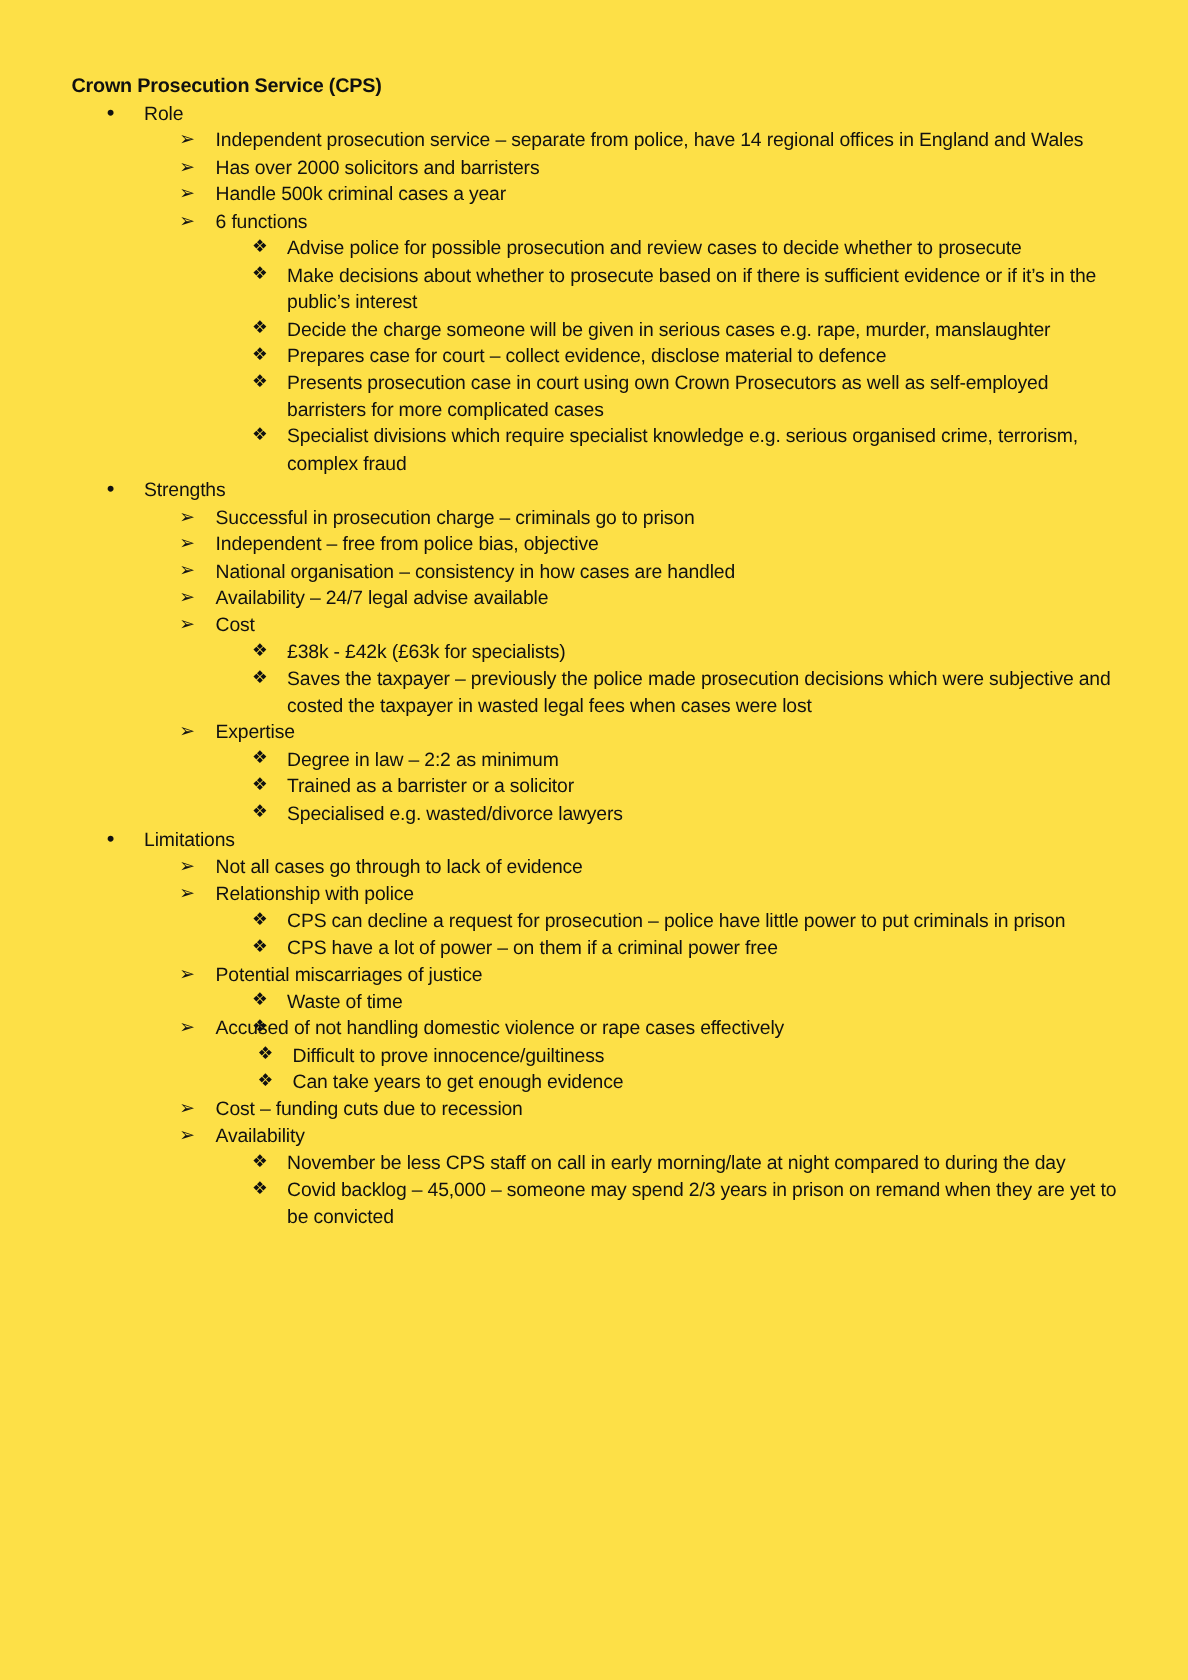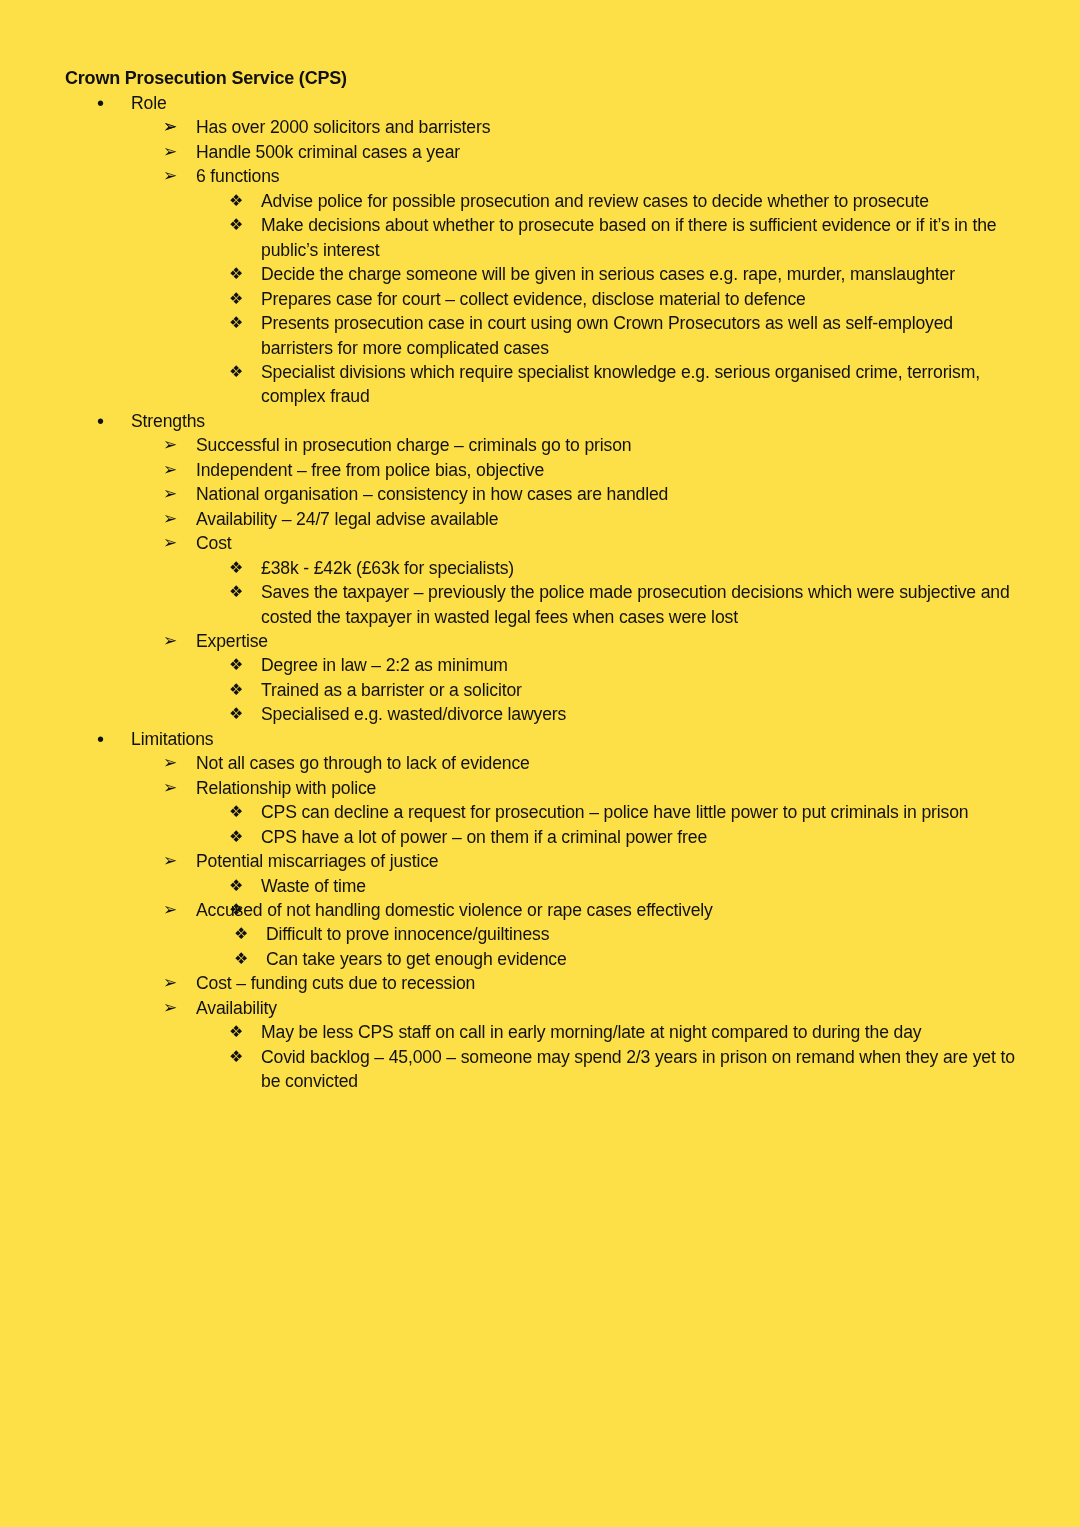--- a/index.html
+++ b/index.html
@@ -78,20 +78,21 @@
 
       <li>
         <div class="row l1-row">
           <span class="marker m1">•</span>
           <span>Role</span>
         </div>
         <ul class="l2">
           <li>
             <div class="row">
               <span class="marker m2">➢</span>
+              <span>Independent prosecution service – separate from police, have 14 regional offices in England and Wales</span>
             </div>
           </li>
           <li>
             <div class="row">
               <span class="marker m2">➢</span>
               <span>Has over 2000 solicitors and barristers</span>
             </div>
           </li>
           <li>
             <div class="row">
@@ -252,21 +253,21 @@
               <span>Cost – funding cuts due to recession</span>
             </div>
           </li>
           <li>
             <div class="row">
               <span class="marker m2">➢</span>
               <span>Availability</span>
             </div>
             <ul class="l3">
               <li>
-                  <div class="row"><span class="marker m3">❖</span><span>May be less CPS staff on call in early morning/late at night compared to during the day</span></div>
+                  <div class="row"><span class="marker m3">❖</span><span>November be less CPS staff on call in early morning/late at night compared to during the day</span></div>
                 </li>
               <li>
                   <div class="row"><span class="marker m3">❖</span><span>Covid backlog – 45,000 – someone may spend 2/3 years in prison on remand when they are yet to be convicted</span></div>
                 </li>
             </ul>
           </li>
         </ul>
       </li>
 
     </ul>

